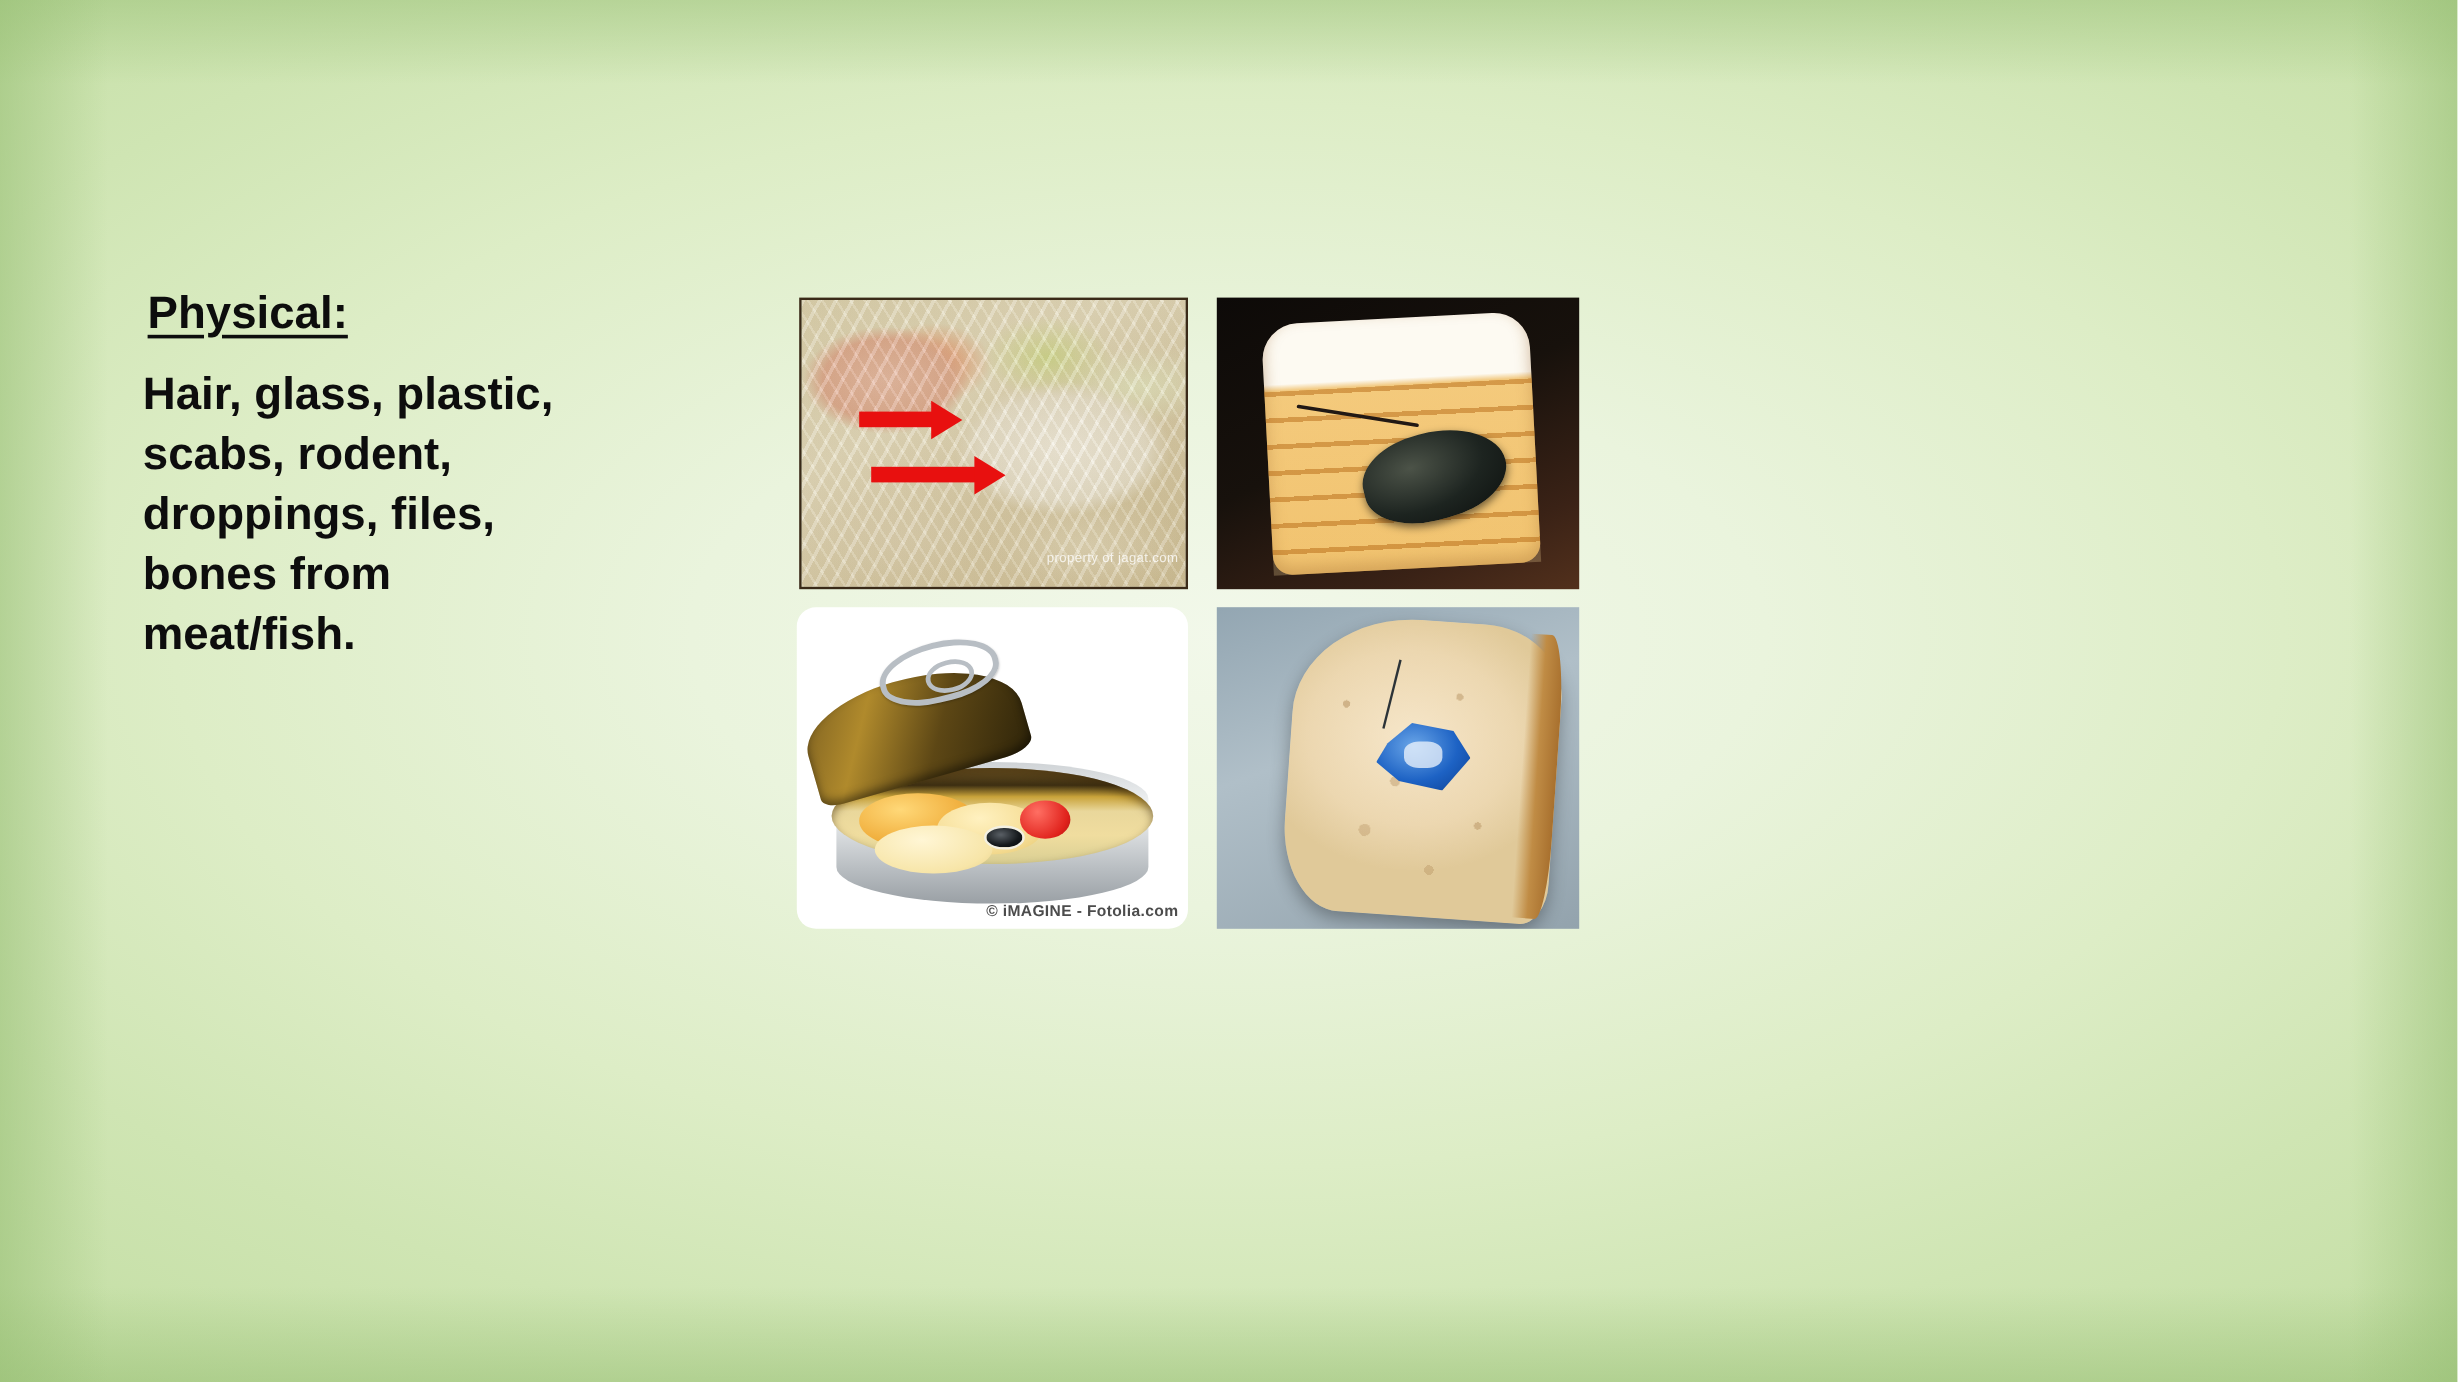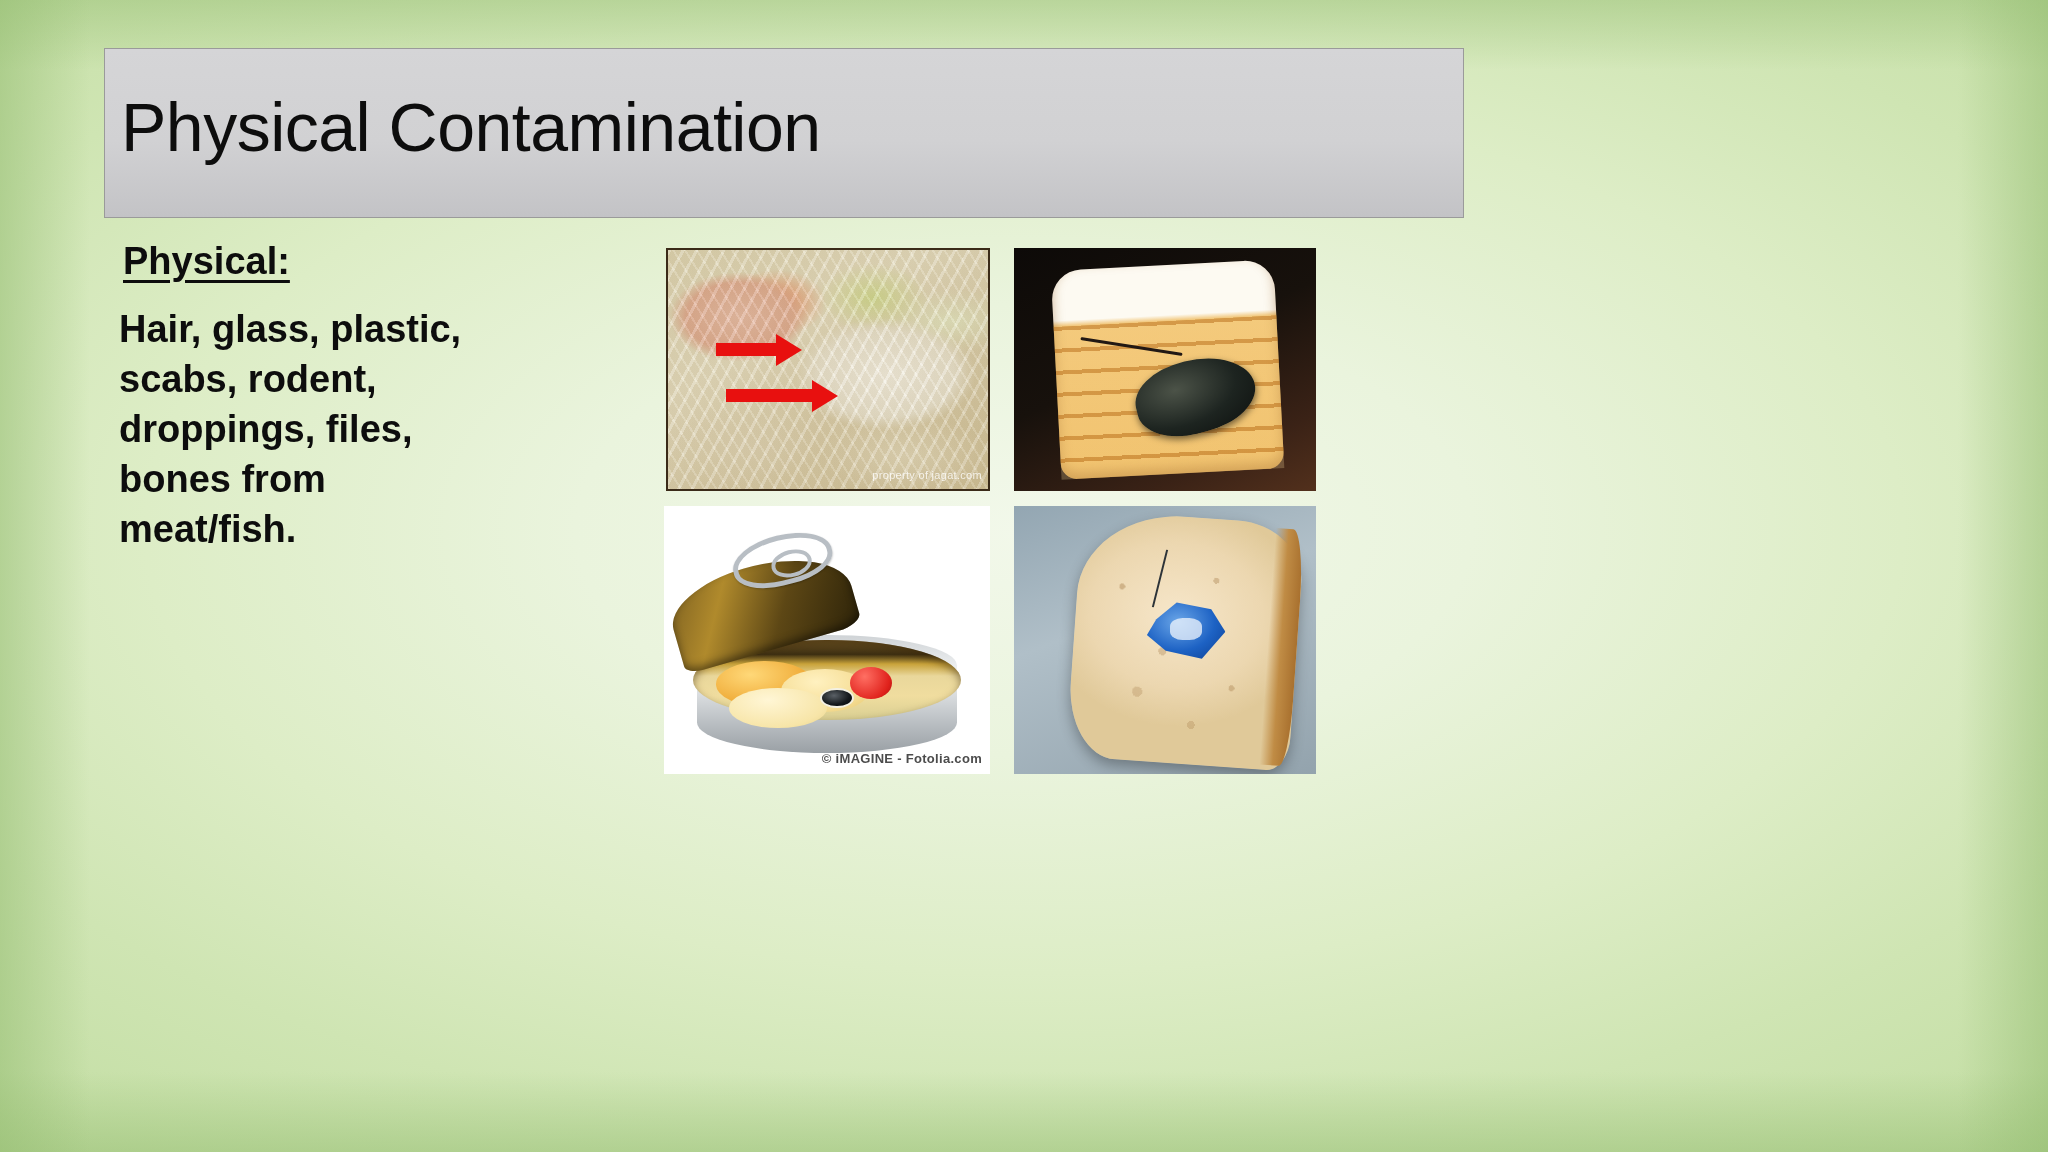--- a/index.html
+++ b/index.html
@@ -148,21 +148,21 @@
   #arrow-1 { left: 48px; top: 93px;  width: 62px; }
   #arrow-2 { left: 58px; top: 139px; width: 88px; }
 
   .watermark {
     position: absolute;
     font-size: 11px;
     color: rgba(255,255,255,.78);
     letter-spacing: .3px;
     white-space: nowrap;
   }
-  #wm-noodles { right: 6px; bottom: 8px; }
+  #wm-noodles { right: 6px; bottom: 18px; }
 
   
   #photo-toast-mouse {
     left: 1014px; top: 248px; width: 302px; height: 243px;
     background: linear-gradient(155deg, #0d0a08 0%, #17110c 45%, #3a2216 80%, #52301c 100%);
   }
   #photo-toast-mouse .bread {
     position: absolute;
     left: 14%; top: 7%; width: 74%; height: 86%;
     border-radius: 30px 30px 16px 16px;
@@ -195,20 +195,21 @@
     left: 22%; top: 40%; width: 34%; height: 3px;
     background: #211814;
     transform: rotate(9deg);
     border-radius: 3px;
   }
 
   
   #photo-can {
     left: 664px; top: 506px; width: 326px; height: 268px;
     background: #ffffff;
+    border-radius: 16px;
   }
   #photo-can .can-body {
     position: absolute;
     left: 10%; bottom: 8%; width: 80%; height: 44%;
     border-radius: 50% / 26%;
     background: linear-gradient(to bottom, #cfd3d6 0%, #f2f4f5 32%, #b9bec2 75%, #9aa0a5 100%);
   }
   #photo-can .can-rim {
     position: absolute;
     left: 9%; top: 50%; width: 82%; height: 30%;
@@ -326,23 +327,20 @@
     left: 48%; top: 16%; width: 2px; height: 22%;
     background: #2c3338;
     transform: rotate(14deg);
   }
 </style>
 </head>
 <body>
 
 <div class="slide">
 
-  <div class="title-box">
-    <div class="title-text">Physical Contamination</div>
-  </div>
 
   <div class="body-col">
     <div class="body-heading">Physical:</div>
     <div class="body-para">Hair, glass, plastic, scabs, rodent, droppings, files, bones from meat/fish.</div>
   </div>
 
   <div class="img-grid">
 
     <div class="photo" id="photo-noodles">
       <div class="strands"></div>

